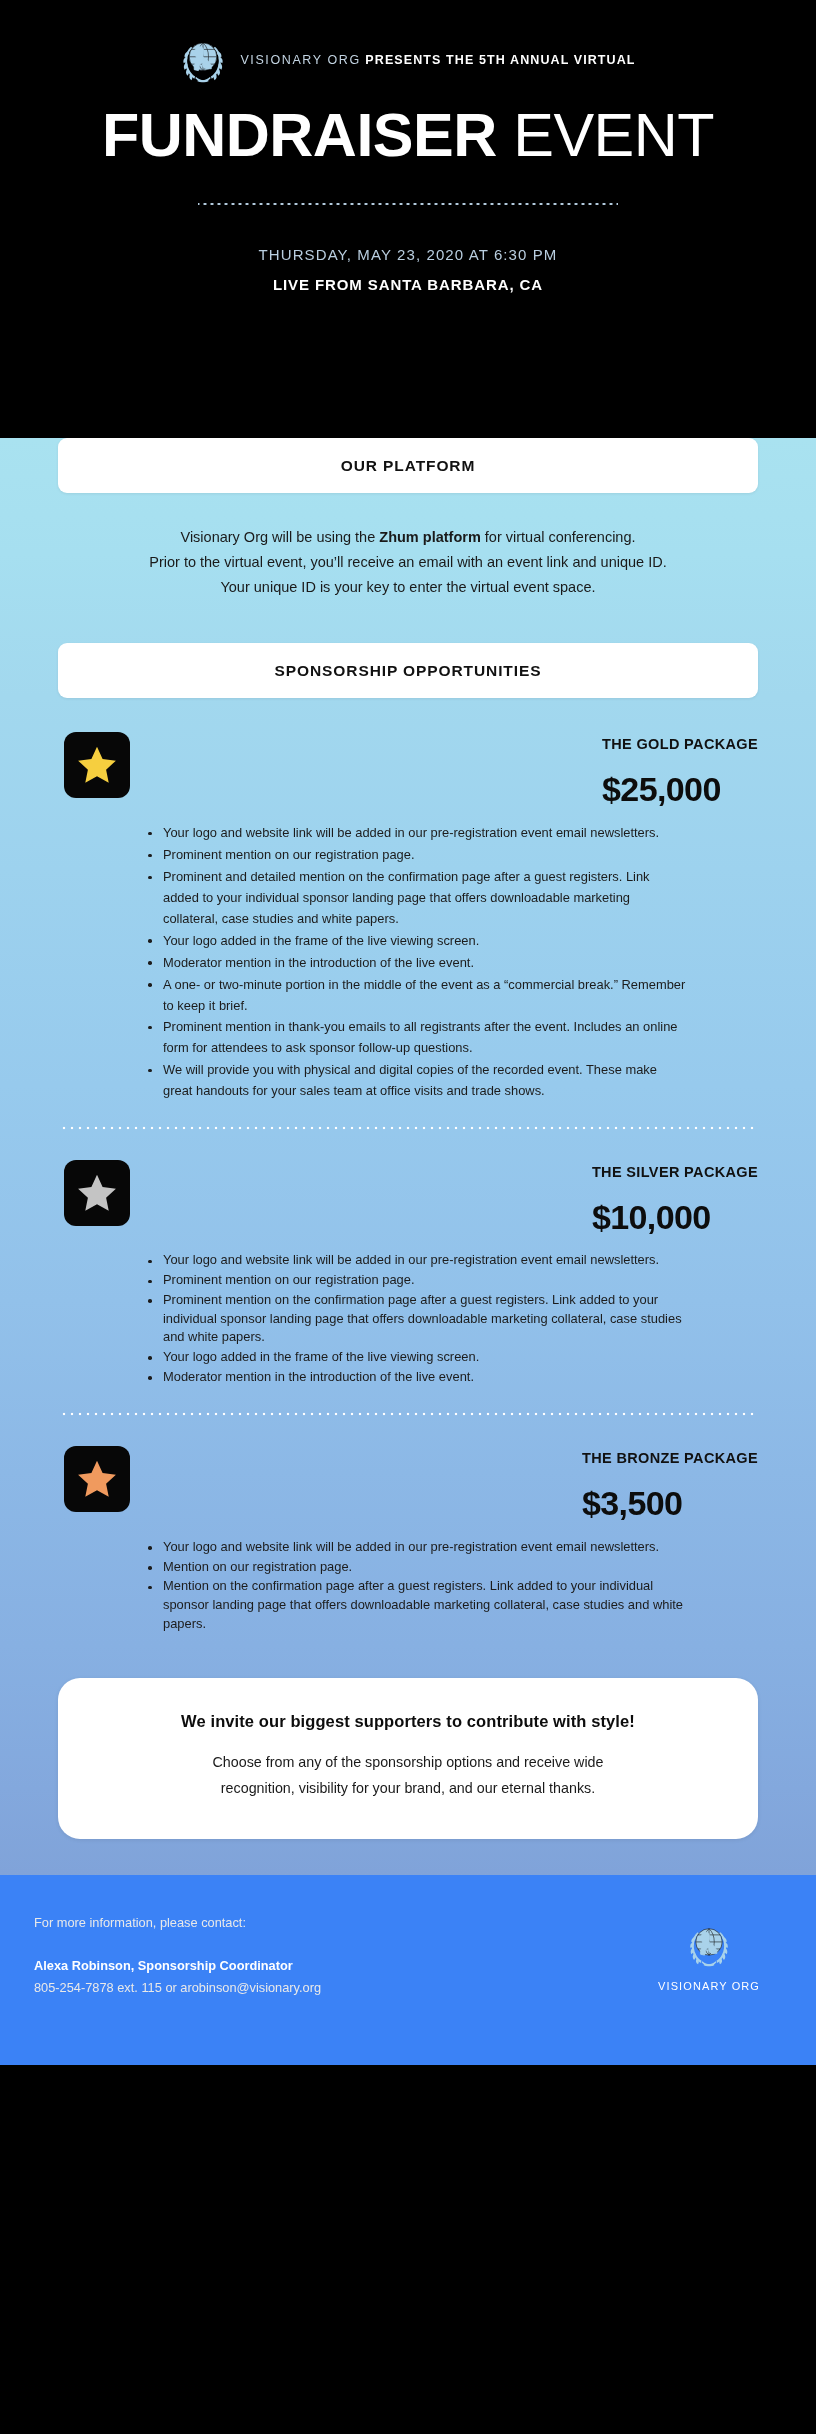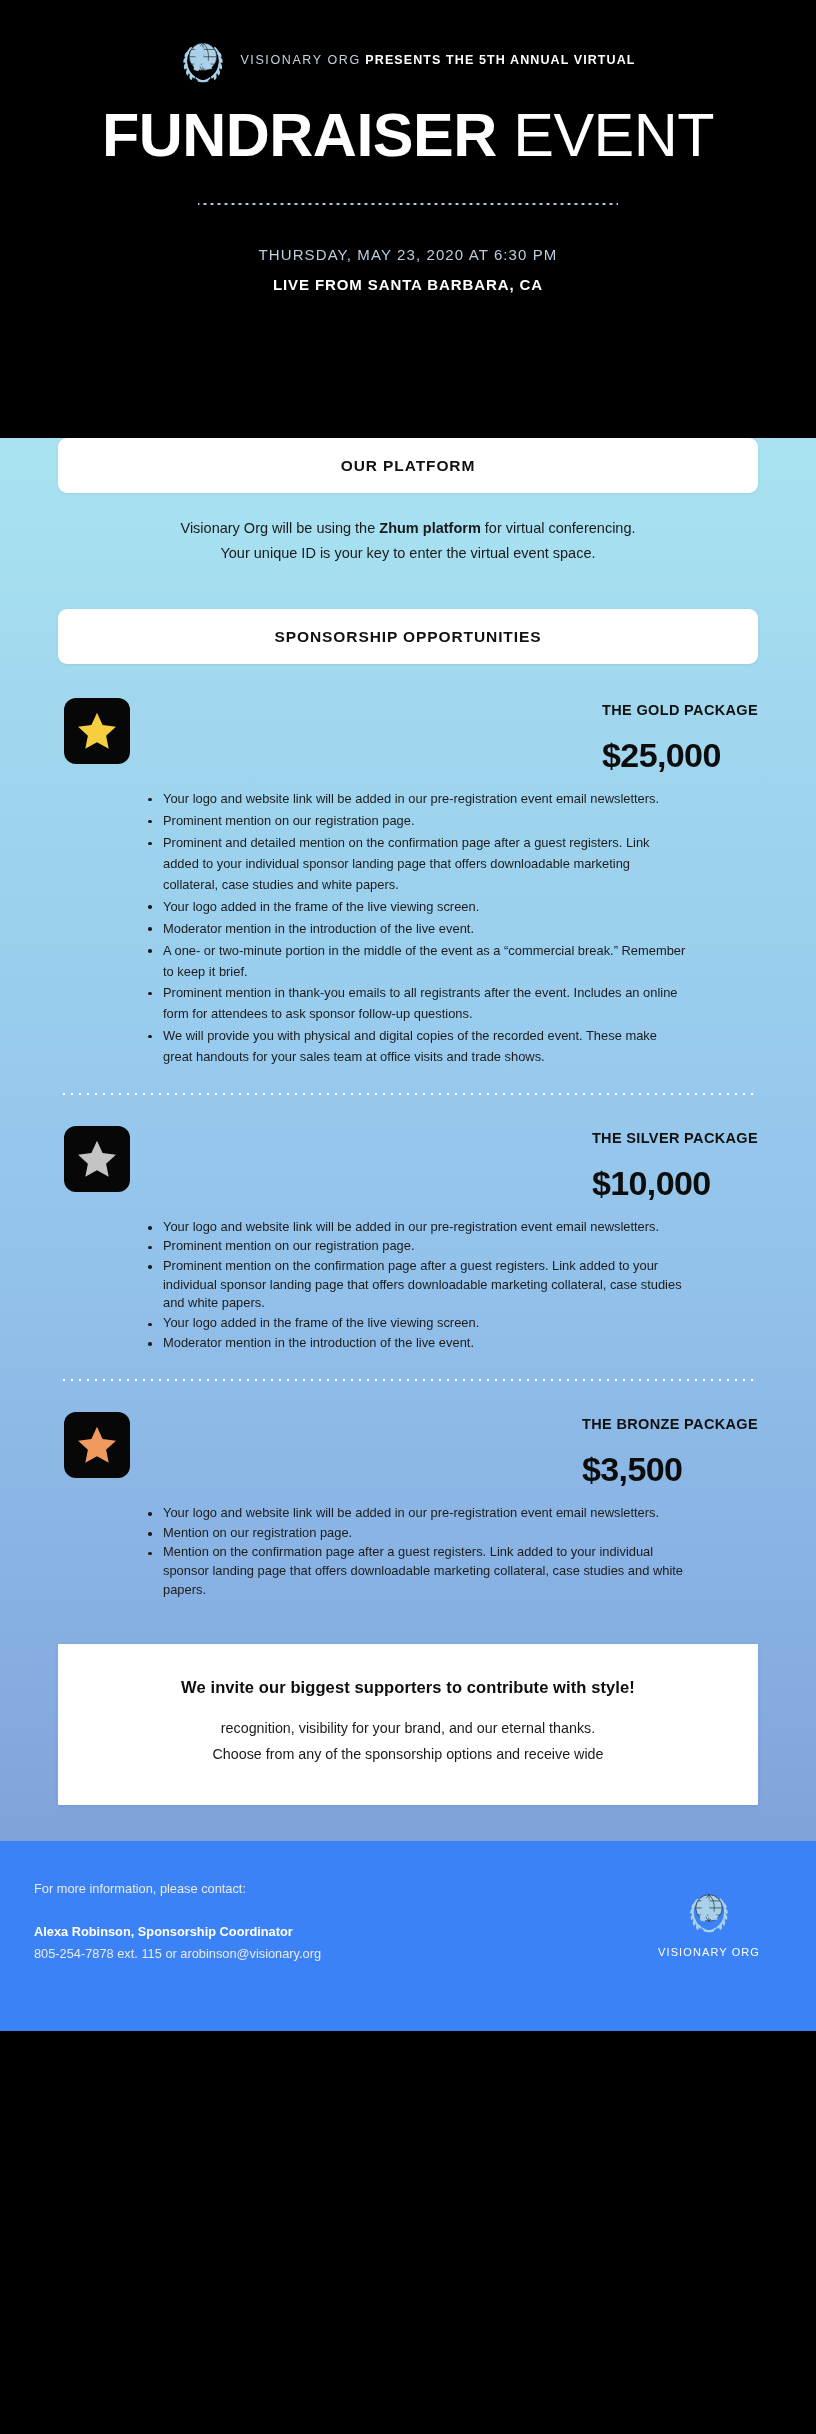--- a/index.html
+++ b/index.html
@@ -108,22 +108,22 @@
   .band-h {
     padding: 19px 10px 18px 10px;
     font-size: 15.5px;
     font-weight: 700;
     letter-spacing: 0.9px;
     color: #111111;
   }
   .band-top { margin-top: 41px; }
 
   .platform-copy {
-    margin: 8px auto;
-    padding-top: 15px;
+    margin: 0 auto;
+    padding-top: 32px;
     width: 700px;
     text-align: center;
     font-size: 14.5px;
     line-height: 1.72;
     color: #1a1a1a;
   }
   .platform-copy b { font-weight: 700; }
 
   .band-mid { margin-top: 43px; }
 
@@ -200,21 +200,21 @@
     background-position: center;
   }
   .sep-gold { margin-top: 24px; }
   .sep-silver { margin-top: 26px; }
 
   
   .invite {
     margin: 45px auto 0 auto;
     width: 700px;
     background: #ffffff;
-    border-radius: 1px;
+    border-radius: 22px;
     text-align: center;
     padding: 34px 46px 38px 46px;
     box-shadow: 0 1px 4px rgba(0,0,0,0.08);
   }
   .invite-h {
     font-size: 16.5px;
     font-weight: 700;
     color: #0d0d0d;
     letter-spacing: 0.1px;
   }
@@ -312,20 +312,21 @@
   <main class="body-grad">
 
     <section class="band band-top">
       <div class="band-h">OUR PLATFORM</div>
     </section>
 
     <div class="platform-copy">
       <div>
         <span>Visionary Org will be using the </span><b>Zhum platform</b><span> for virtual conferencing.</span>
       </div>
+      <div>Prior to the virtual event, you’ll receive an email with an event link and unique ID.</div>
       <div>Your unique ID is your key to enter the virtual event space.</div>
     </div>
 
     <section class="band band-mid">
       <div class="band-h">SPONSORSHIP OPPORTUNITIES</div>
     </section>
 
     <section class="pkg pkg-gold">
       <div class="pkg-head">
         <div class="star-tile">
@@ -396,22 +397,22 @@
       <ul class="pkg-list tight">
         <li>Your logo and website link will be added in our pre-registration event email newsletters.</li>
         <li>Mention on our registration page.</li>
         <li>Mention on the confirmation page after a guest registers. Link added to your individual sponsor landing page that offers downloadable marketing collateral, case studies and white papers.</li>
       </ul>
     </section>
 
     <section class="invite">
       <div class="invite-h">We invite our biggest supporters to contribute with style!</div>
       <div class="invite-p">
+        <div>Choose from any of the sponsorship options and receive wide</div>
         <div>recognition, visibility for your brand, and our eternal thanks.</div>
-        <div>Choose from any of the sponsorship options and receive wide</div>
       </div>
     </section>
 
   </main>
 
   <footer class="footer">
     <div class="foot-left">
       <div class="foot-line1">For more information, please contact:</div>
       <div class="foot-name">Alexa Robinson, Sponsorship Coordinator</div>
       <div class="foot-contact">805-254-7878 ext. 115 or arobinson@visionary.org</div>

